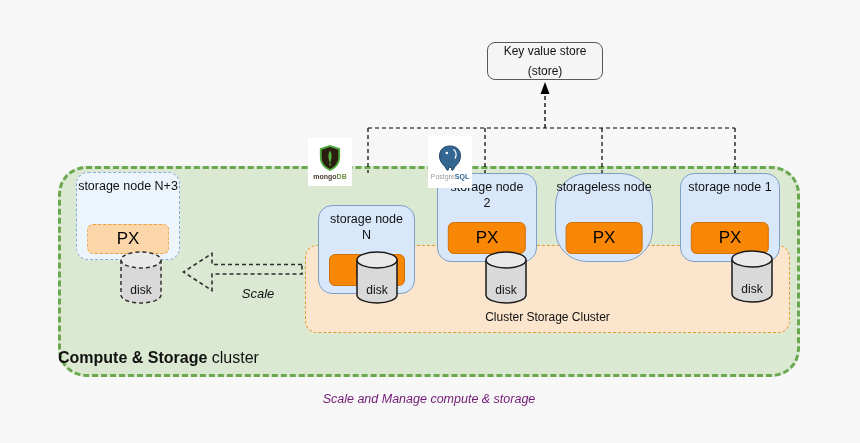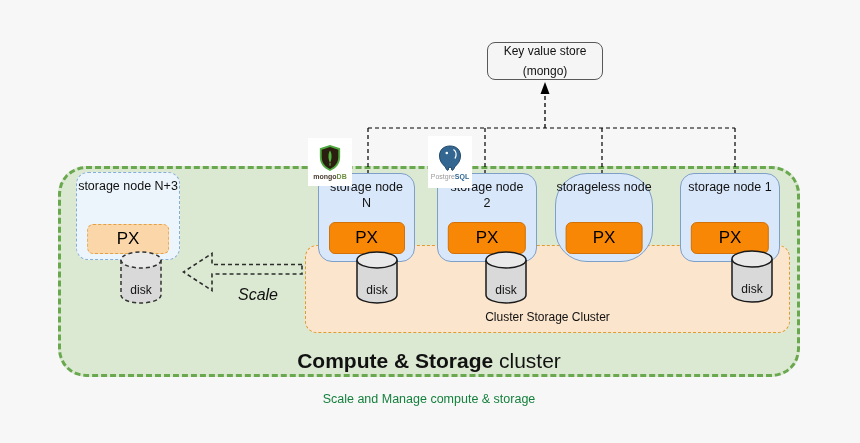--- a/index.html
+++ b/index.html
@@ -7,26 +7,26 @@
   .stage{position:relative;width:860px;height:443px;background:#f7f7f7;overflow:hidden;}
 
   
   .cluster-box{
     position:absolute;left:58px;top:166px;width:742px;height:211px;
     background:#dce9d2;border:3px dashed #6aa84f;border-radius:28px;
     box-sizing:border-box;z-index:0;
   }
   .cluster-title{
     position:absolute;left:58px;top:349px;width:742px;
-    text-align:center;font-size:21px;color:#111;z-index:2;
+    font-size:16px;color:#111;z-index:2;
   }
   .cluster-title .bold{font-weight:bold;}
   .caption{
     position:absolute;left:58px;top:392px;width:742px;text-align:center;
-    font-size:12.5px;color:#15803d;
+    font-style:italic;font-size:12.5px;color:#701a75;
   }
 
   
   .etcd{
     position:absolute;left:487px;top:42px;width:116px;height:38px;
     background:#f5f5f5;border:1.5px solid #595959;border-radius:8px;
     box-sizing:border-box;display:flex;flex-direction:column;align-items:center;
     justify-content:space-between;font-size:12px;color:#111;line-height:1.35;z-index:4;
   }
 
@@ -88,21 +88,21 @@
   .badge-mongo{left:308px;top:138px;width:44px;height:48px;}
   .badge-pg{left:428px;top:136px;width:44px;height:52px;}
   .badge-text{font-size:7px;line-height:1;}
   .badge-mongo .p1{color:#4a3b2f;font-weight:bold;}
   .badge-mongo .p2{color:#6b8f3f;font-weight:bold;}
   .badge-pg .p1{color:#9b9b9b;}
   .badge-pg .p2{color:#2f6792;font-weight:bold;}
 
   .scale-label{
     position:absolute;left:218px;top:286px;width:80px;text-align:center;
-    font-style:italic;font-size:16px;color:#111;z-index:2;
+    font-style:italic;font-size:13px;color:#111;z-index:2;
   }
 </style>
 </head>
 <body>
 
 <div class="stage">
 
   <div class="cluster-box"></div>
 
   <svg class="wires" width="860" height="443" viewBox="0 0 860 443">
@@ -111,42 +111,42 @@
     <path d="M485 128 V173" stroke="#000" stroke-width="1.2" stroke-dasharray="4 3" fill="none"></path>
     <path d="M602 128 V173" stroke="#000" stroke-width="1.2" stroke-dasharray="4 3" fill="none"></path>
     <path d="M735 128 V173" stroke="#000" stroke-width="1.2" stroke-dasharray="4 3" fill="none"></path>
     <path d="M545 128 V93" stroke="#000" stroke-width="1.3" stroke-dasharray="4 3" fill="none"></path>
     <polygon points="545,82 540.5,94 549.5,94" fill="#000"></polygon>
     <path d="M302 264.5 L212 264.5 L212 253.5 L183.5 272 L212 290.5 L212 274 L302 274 Z" stroke="#2d2d2d" stroke-width="1.6" stroke-dasharray="4 3" fill="none"></path>
   </svg>
 
   <div class="etcd">
     <span>Key value store</span>
-    <span>(mongo)</span>
+    <span>(store)</span>
   </div>
 
   <div class="storage-region">
     <div class="storage-region-label">Cluster Storage Cluster</div>
   </div>
 
   <div class="node ghost">
     <div class="node-label">storage node N+3</div>
     <div class="px ghost">
       <span>PX</span>
     </div>
   </div>
   <div class="disk dashed" style="left:119px;top:250px;">
     <svg width="44" height="56" viewBox="0 0 44 56">
       <path class="cyl-body" d="M2 10 L2 45 A20 8 0 0 0 42 45 L42 10"></path>
       <ellipse class="cyl-top" cx="22" cy="10" rx="20" ry="8"></ellipse>
     </svg>
     <div class="disk-label">disk</div>
   </div>
 
-  <div class="node" style="left:318px;width:97px;">
+  <div class="node" style="left:318px;width:97px;margin-top:32px;">
     <div class="node-label">storage node
 N</div>
     <div class="px">
       <span>PX</span>
     </div>
   </div>
 
   <div class="node" style="left:437px;width:100px;">
     <div class="node-label">storage node
 2</div>

